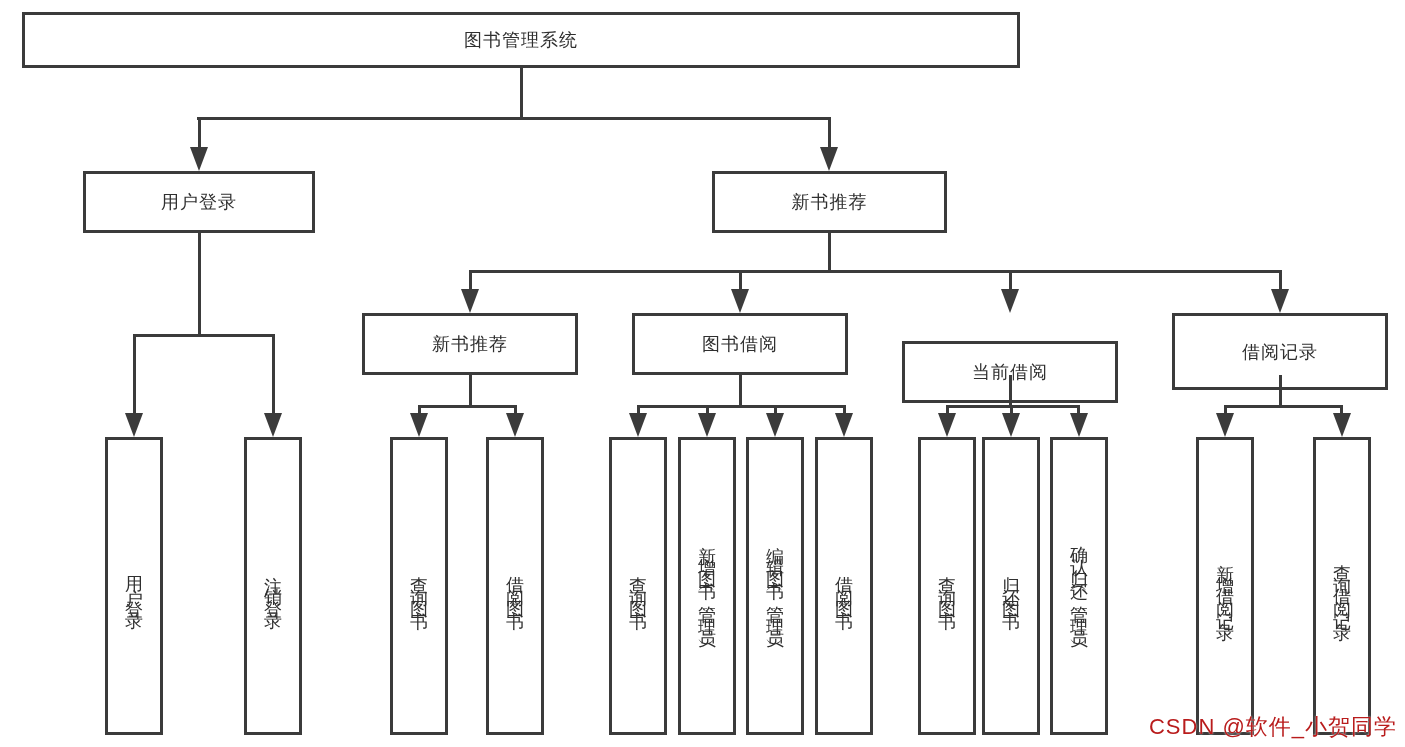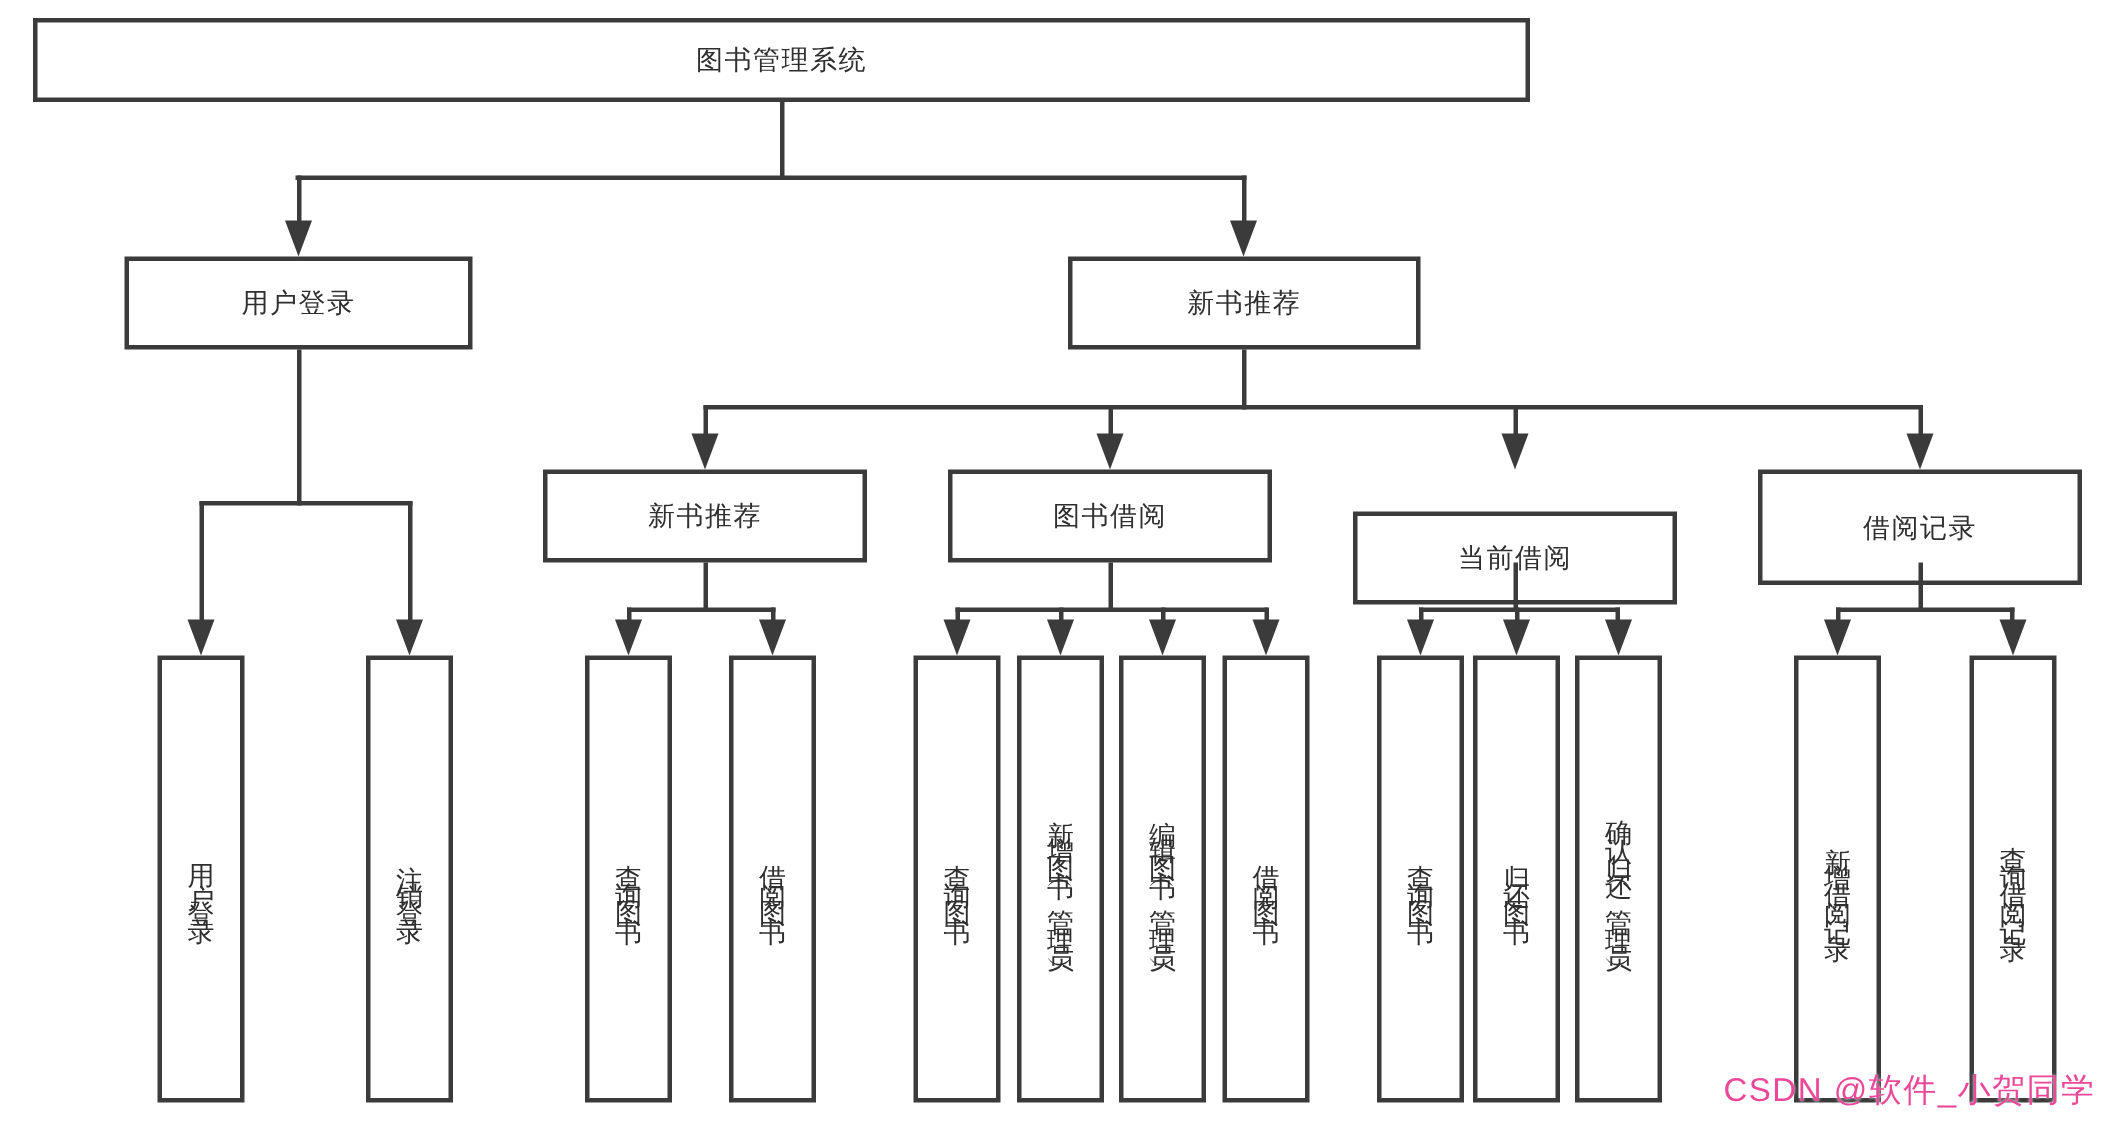--- a/index.html
+++ b/index.html
@@ -55,21 +55,21 @@
     width: 0; height: 0;
     border-left: 9px solid transparent;
     border-right: 9px solid transparent;
     border-top: 24px solid #3b3b3b;
   }
   .watermark {
     position: absolute;
     right: 8px;
     bottom: 5px;
     font-size: 22px;
-    color: #ec4899;
+    color: #b91c1c;
     letter-spacing: 1px;
     z-index: 10;
     text-shadow: 0 0 2px #ffffff;
     white-space: nowrap;
   }
 </style>
 </head>
 <body>
 
 <div class="canvas">

